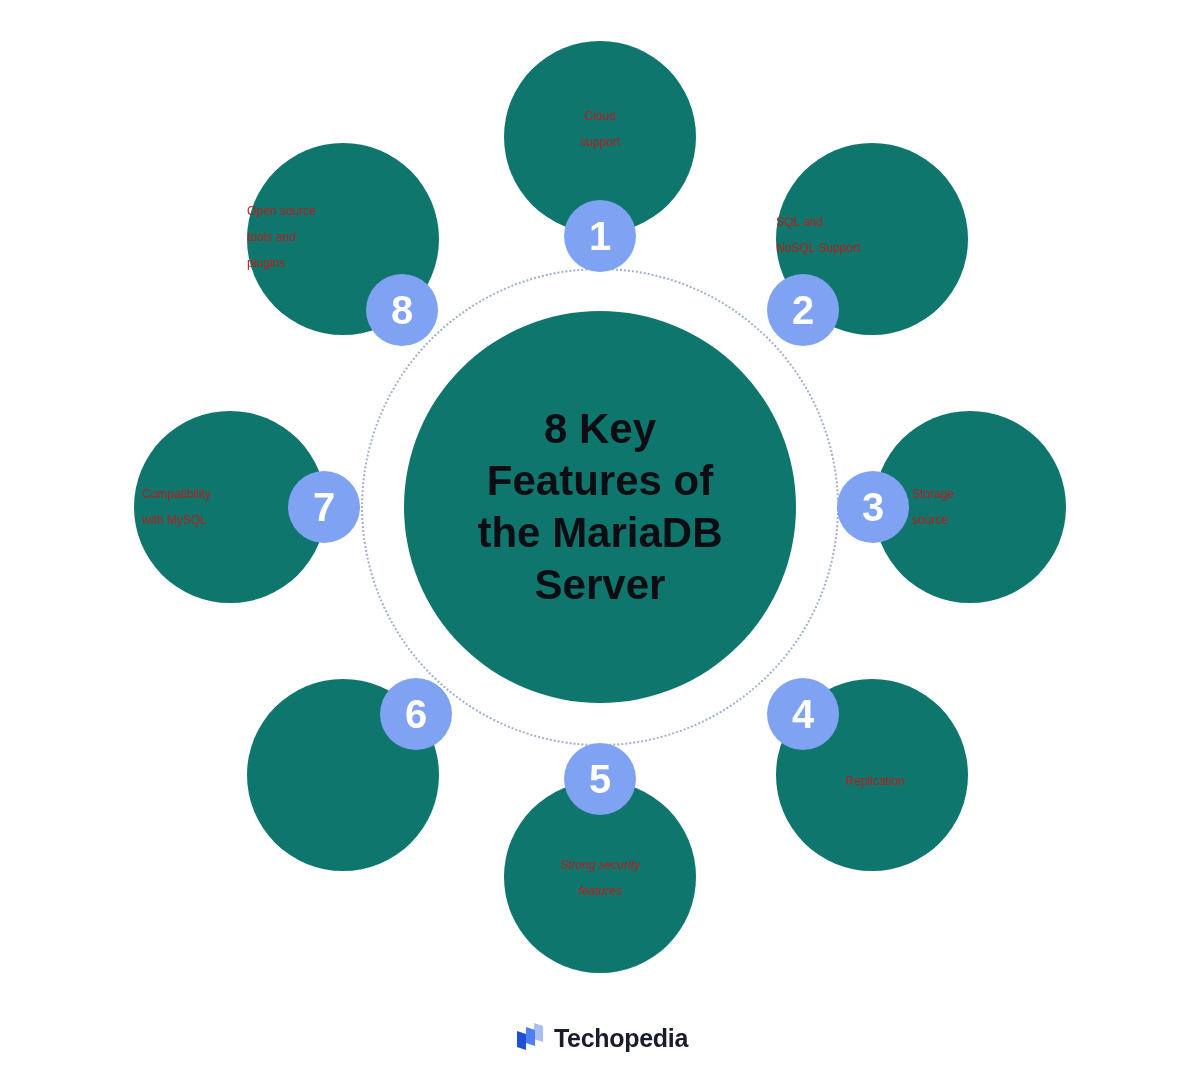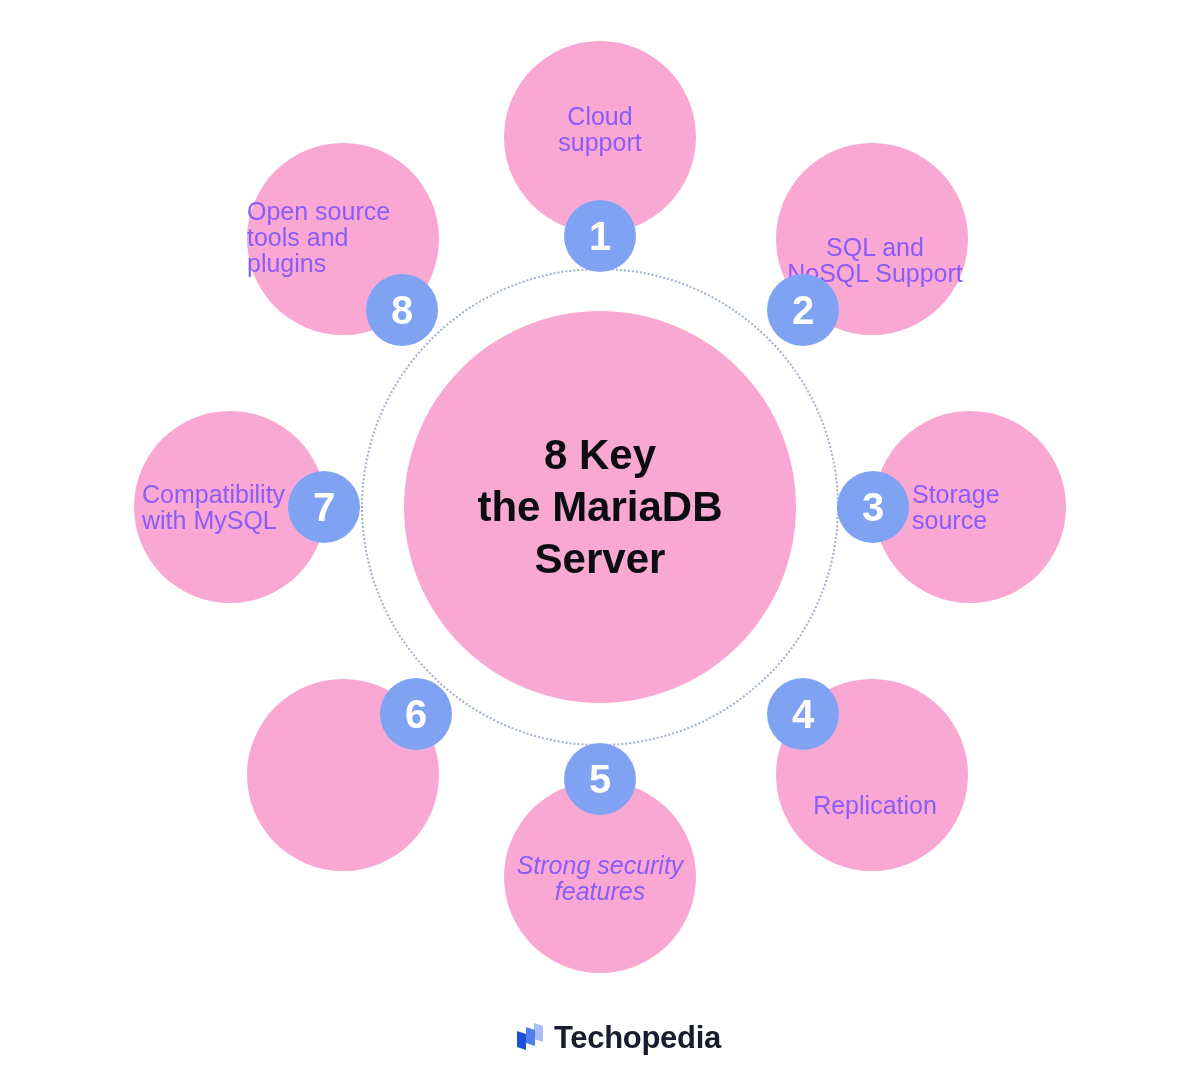--- a/index.html
+++ b/index.html
@@ -1,65 +1,66 @@
 <!DOCTYPE html>
 <html><head>
   <meta charset="utf-8">
   <style>
     html, body { margin: 0; padding: 0; background: #ffffff; }
     body { width: 1200px; height: 1087px; position: relative; overflow: hidden;
       font-family: "Liberation Sans", "DejaVu Sans", sans-serif; }
     .stage { position: absolute; left: 0; top: 0; width: 1200px; height: 1087px; }
-    .circle { position: absolute; border-radius: 50%; background: #f9a8d4; }
+    .circle { position: absolute; border-radius: 50%; background: #0f766e; }
     .ring { position: absolute; border-radius: 50%; border: 2px dotted #9fb0cf; box-sizing: border-box; }
     .center-circle { display: flex; align-items: center; justify-content: center; text-align: center; }
     .center-title { font-weight: 700; font-size: 42px; line-height: 52px; color: #0c0d12; width: 300px; }
-    .feature-label { font-size: 25px; line-height: 26px; color: #8b5cf6; position: absolute; }
+    .feature-label { font-size: 12px; line-height: 26px; color: #b91c1c; position: absolute; }
     .badge { position: absolute; width: 72px; height: 72px; border-radius: 50%; background: #7fa3f2;
       color: #ffffff; font-weight: 700; font-size: 40px; display: flex; align-items: center; justify-content: center; }
     .logo { position: absolute; left: 514px; top: 1020px; display: flex; align-items: center; gap: 8px; }
-    .logo-text { font-weight: 700; font-size: 31px; color: #191b2e; letter-spacing: -0.3px; }
+    .logo-text { font-weight: 700; font-size: 25px; color: #191b2e; letter-spacing: -0.3px; }
   </style>
 </head>
 <body>
 
 <div class="stage">
 
   <div class="ring" style="left:361px; top:268px; width:478px; height:478px;"></div>
 
   <div class="circle" style="left:504px; top:41px; width:192px; height:192px;"></div>
   <div class="circle" style="left:776px; top:143px; width:192px; height:192px;"></div>
   <div class="circle" style="left:874px; top:411px; width:192px; height:192px;"></div>
   <div class="circle" style="left:776px; top:679px; width:192px; height:192px;"></div>
   <div class="circle" style="left:504px; top:781px; width:192px; height:192px;"></div>
   <div class="circle" style="left:247px; top:679px; width:192px; height:192px;"></div>
   <div class="circle" style="left:134px; top:411px; width:192px; height:192px;"></div>
   <div class="circle" style="left:247px; top:143px; width:192px; height:192px;"></div>
 
   <div class="circle center-circle" style="left:404px; top:311px; width:392px; height:392px;">
     <div class="center-title">
       <div>8 Key</div>
+      <div>Features of</div>
       <div>the MariaDB</div>
       <div>Server</div>
     </div>
   </div>
 
   <div class="feature-label" style="left:504px; width:192px; top:103px; text-align:center;">
     <div>Cloud</div>
       <div>support</div>
   </div>
-  <div class="feature-label" style="left:776px; width:198px; top:209px; text-align:center;margin-top:25px;">
+  <div class="feature-label" style="left:776px; width:198px; top:209px; ">
     <div>SQL and</div>
       <div>NoSQL Support</div>
   </div>
   <div class="feature-label" style="left:912px; width:116px; top:481px; text-align:left;">
     <div>Storage</div>
       <div>source</div>
   </div>
-  <div class="feature-label" style="left:776px; width:198px; top:768px; text-align:center;margin-top:24px;">
+  <div class="feature-label" style="left:776px; width:198px; top:768px; text-align:center;">
     <div>Replication</div>
   </div>
   <div class="feature-label" style="left:500px; width:200px; top:852px; text-align:center;font-style:italic;">
     <div>Strong security</div>
       <div>features</div>
   </div>
   <div class="feature-label" style="left:142px; width:150px; top:481px; ">
     <div>Compatibility</div>
       <div>with MySQL</div>
   </div>

